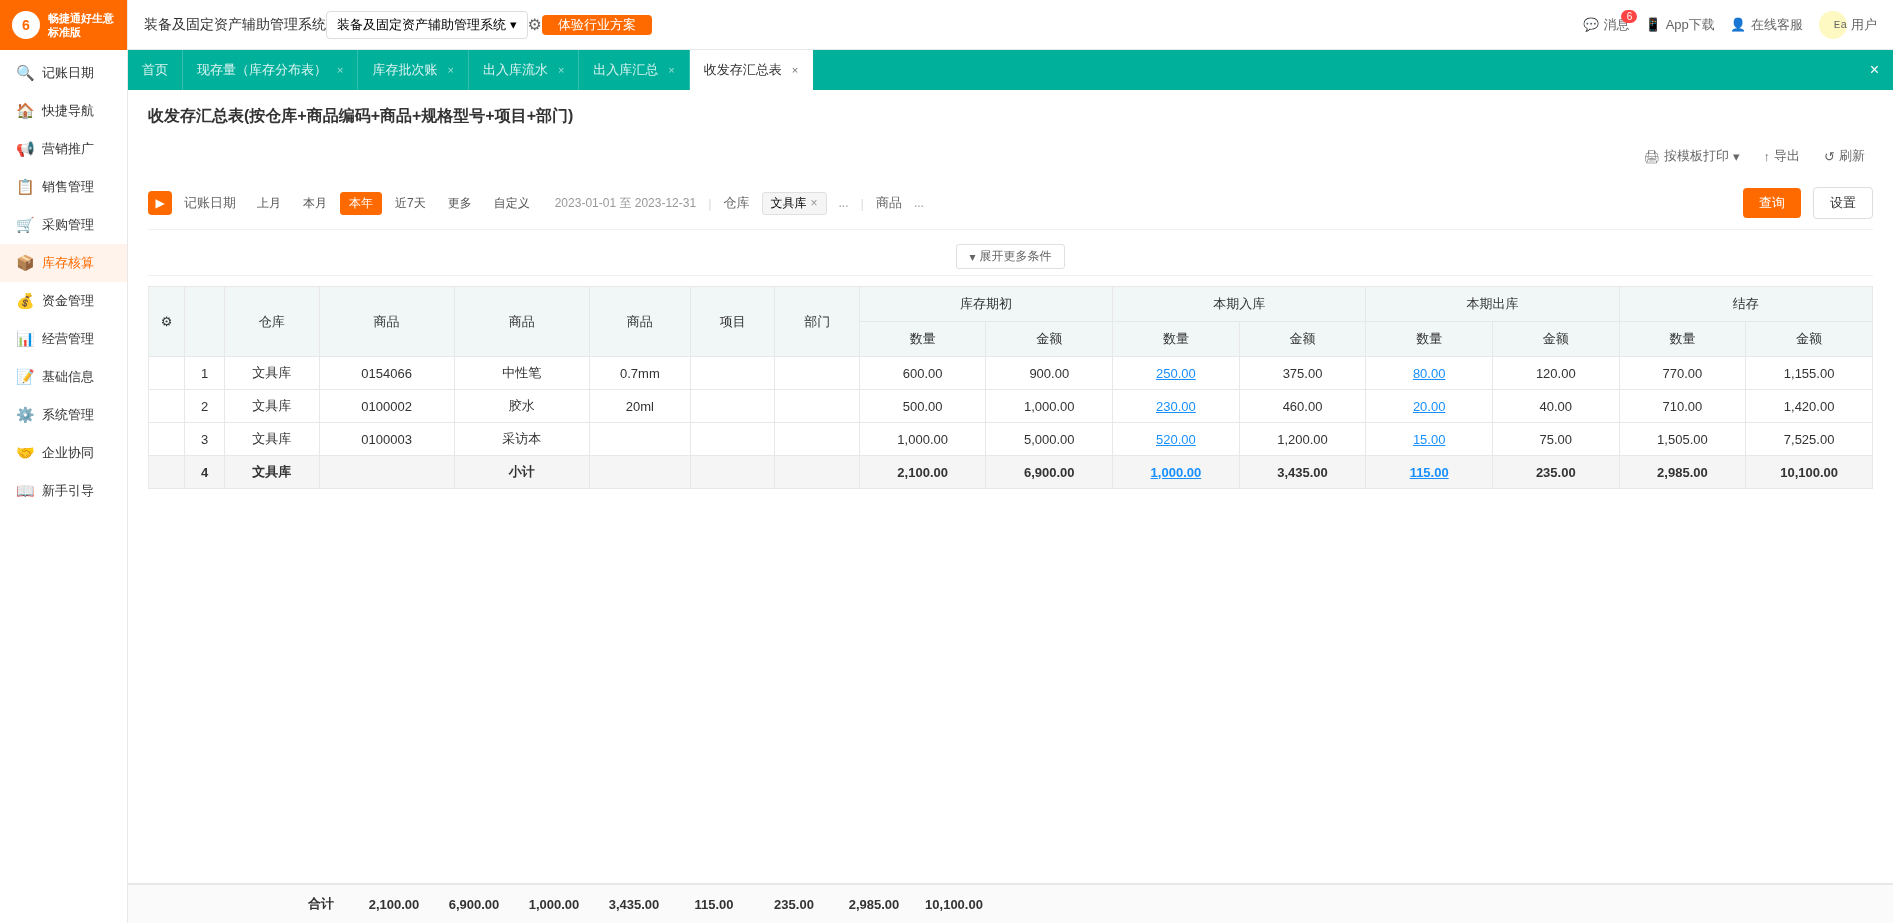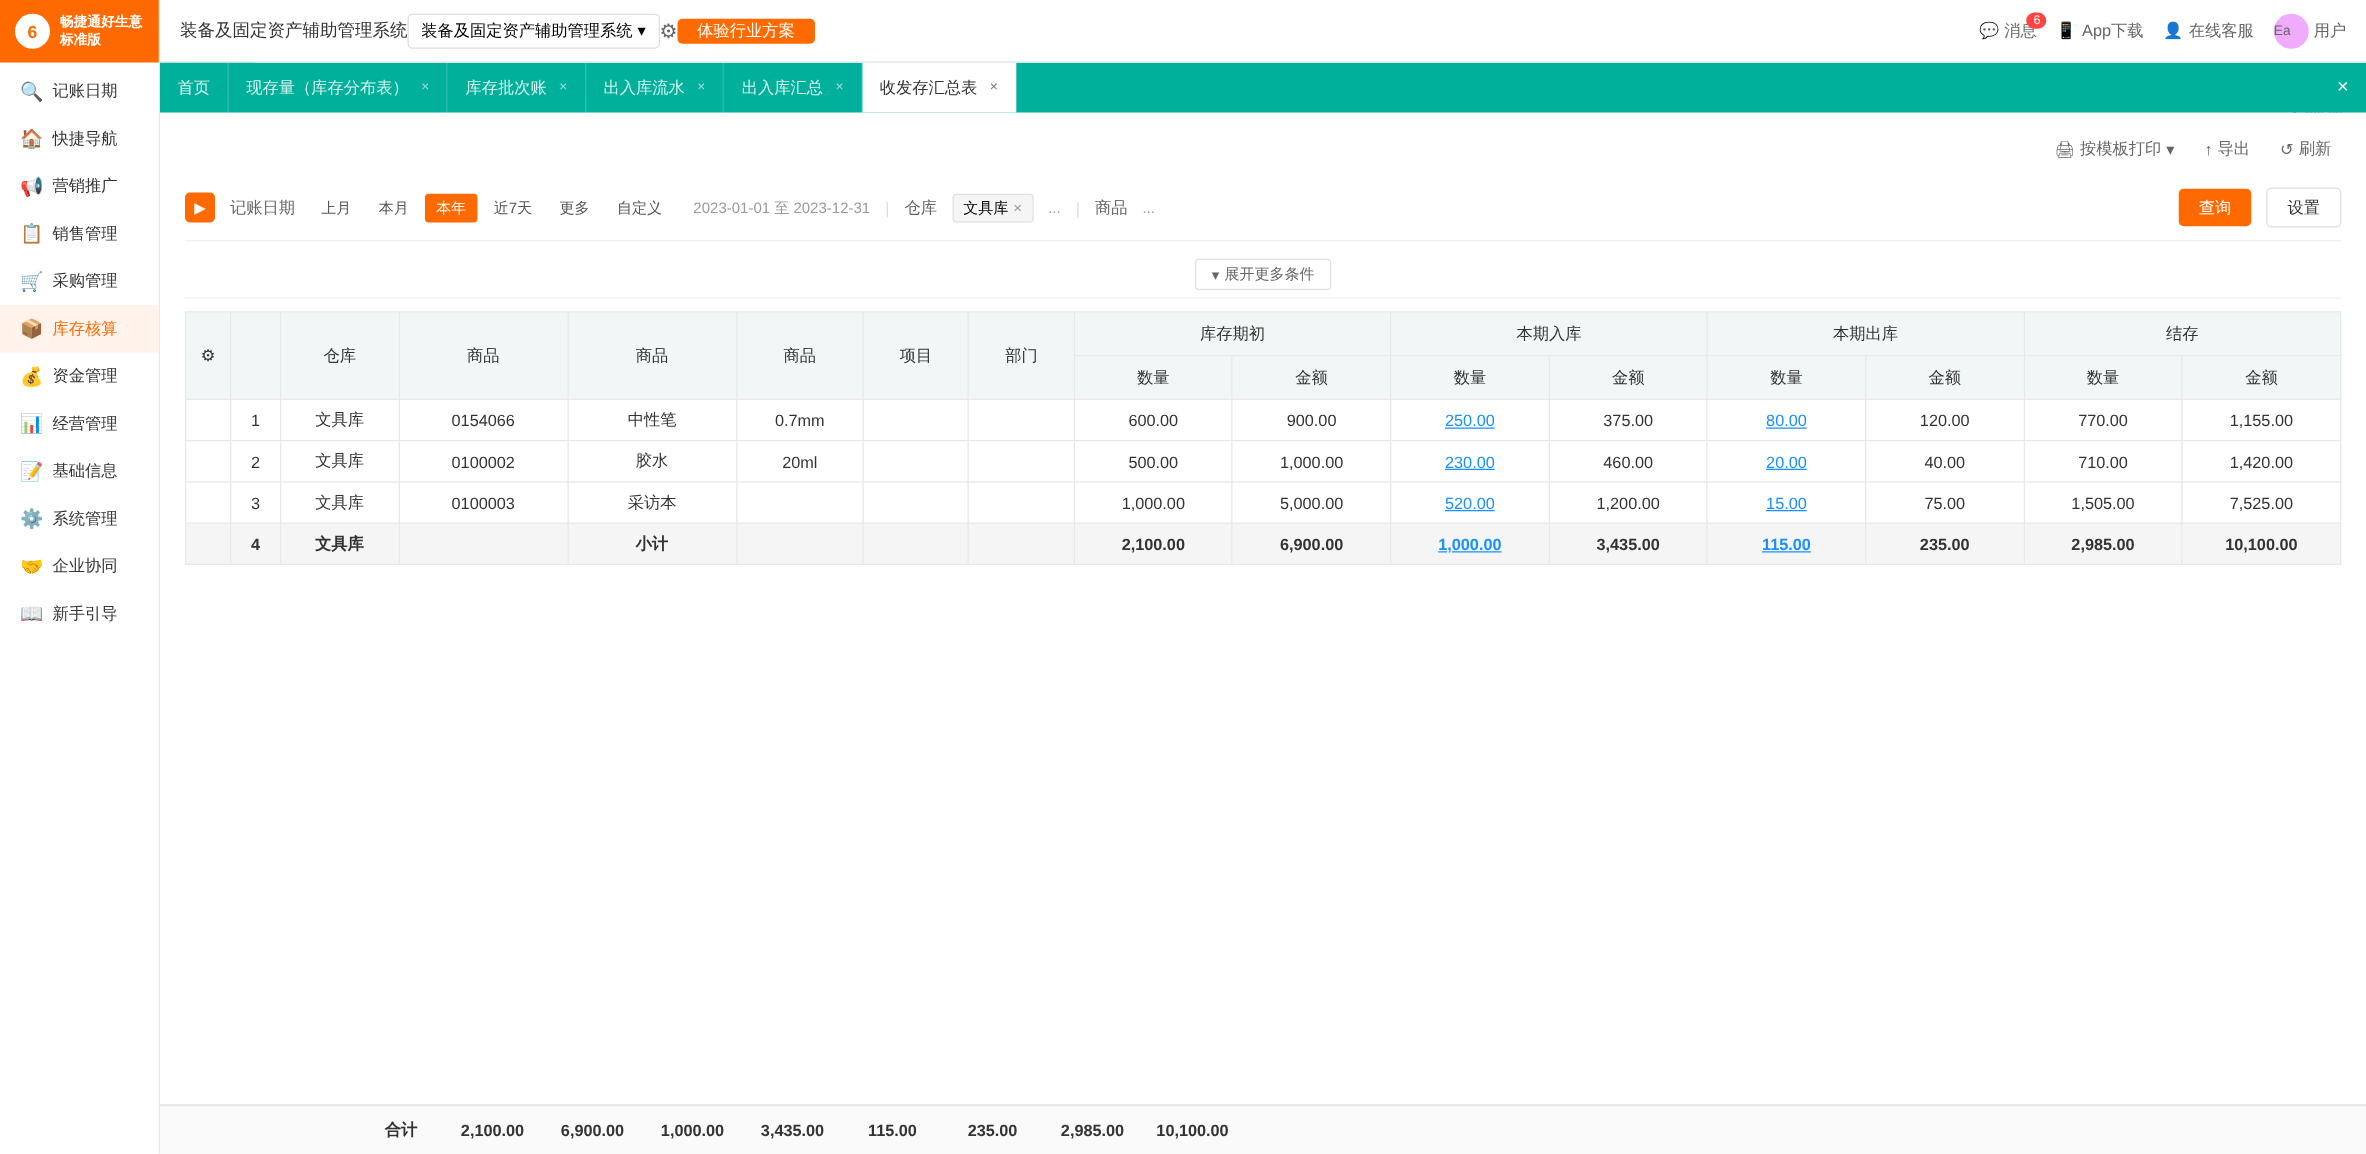--- a/index.html
+++ b/index.html
@@ -50,22 +50,22 @@
       padding: 1px 16px; font-size: 13px; cursor: pointer;
     }
     .header-right { display: flex; align-items: center; gap: 16px; color: #666; font-size: 13px; }
     .header-right .icon-item { display: flex; align-items: center; gap: 4px; cursor: pointer; position: relative; }
     .badge {
       position: absolute; top: -6px; right: -8px;
       background: #f44; color: #fff; border-radius: 8px;
       font-size: 10px; padding: 1px 4px; min-width: 16px; text-align: center;
     }
     .user-avatar {
-      width: 28px; height: 28px; background: #f0abfc; border-radius: 50%;
-      display: flex; align-items: center; justify-content: flex-start; font-size: 11px;
+      width: 28px; height: 28px; background: #fef9c3; border-radius: 50%;
+      display: flex; align-items: center; justify-content: flex-end; font-size: 11px; font-family: Liberation Mono, monospace;
     }
 
     
     .tabbar {
       position: fixed; left: 128px; top: 50px; right: 0; height: 40px;
       background: #00b09b; display: flex; align-items: center; z-index: 98;
       padding: 0;
     }
     .tab-item {
       height: 40px; display: flex; align-items: center; padding: 0 14px;
@@ -295,20 +295,21 @@
     <div class="tab-item active">
       <span>收发存汇总表</span>
       <span class="tab-close">×</span>
     </div>
     <div class="tabbar-close-all">×</div>
   </div>
 
 <div class="main-content">
   <div class="page-container">
 
+    <div class="page-title">收发存汇总表(按仓库+商品编码+商品+规格型号+项目+部门)</div>
 
     <div class="toolbar-row">
       <div class="toolbar-btn">
         <span>🖨</span>
         <span>按模板打印</span>
         <span>▾</span>
       </div>
       <div class="toolbar-btn">
         <span>↑</span>
         <span>导出</span>

